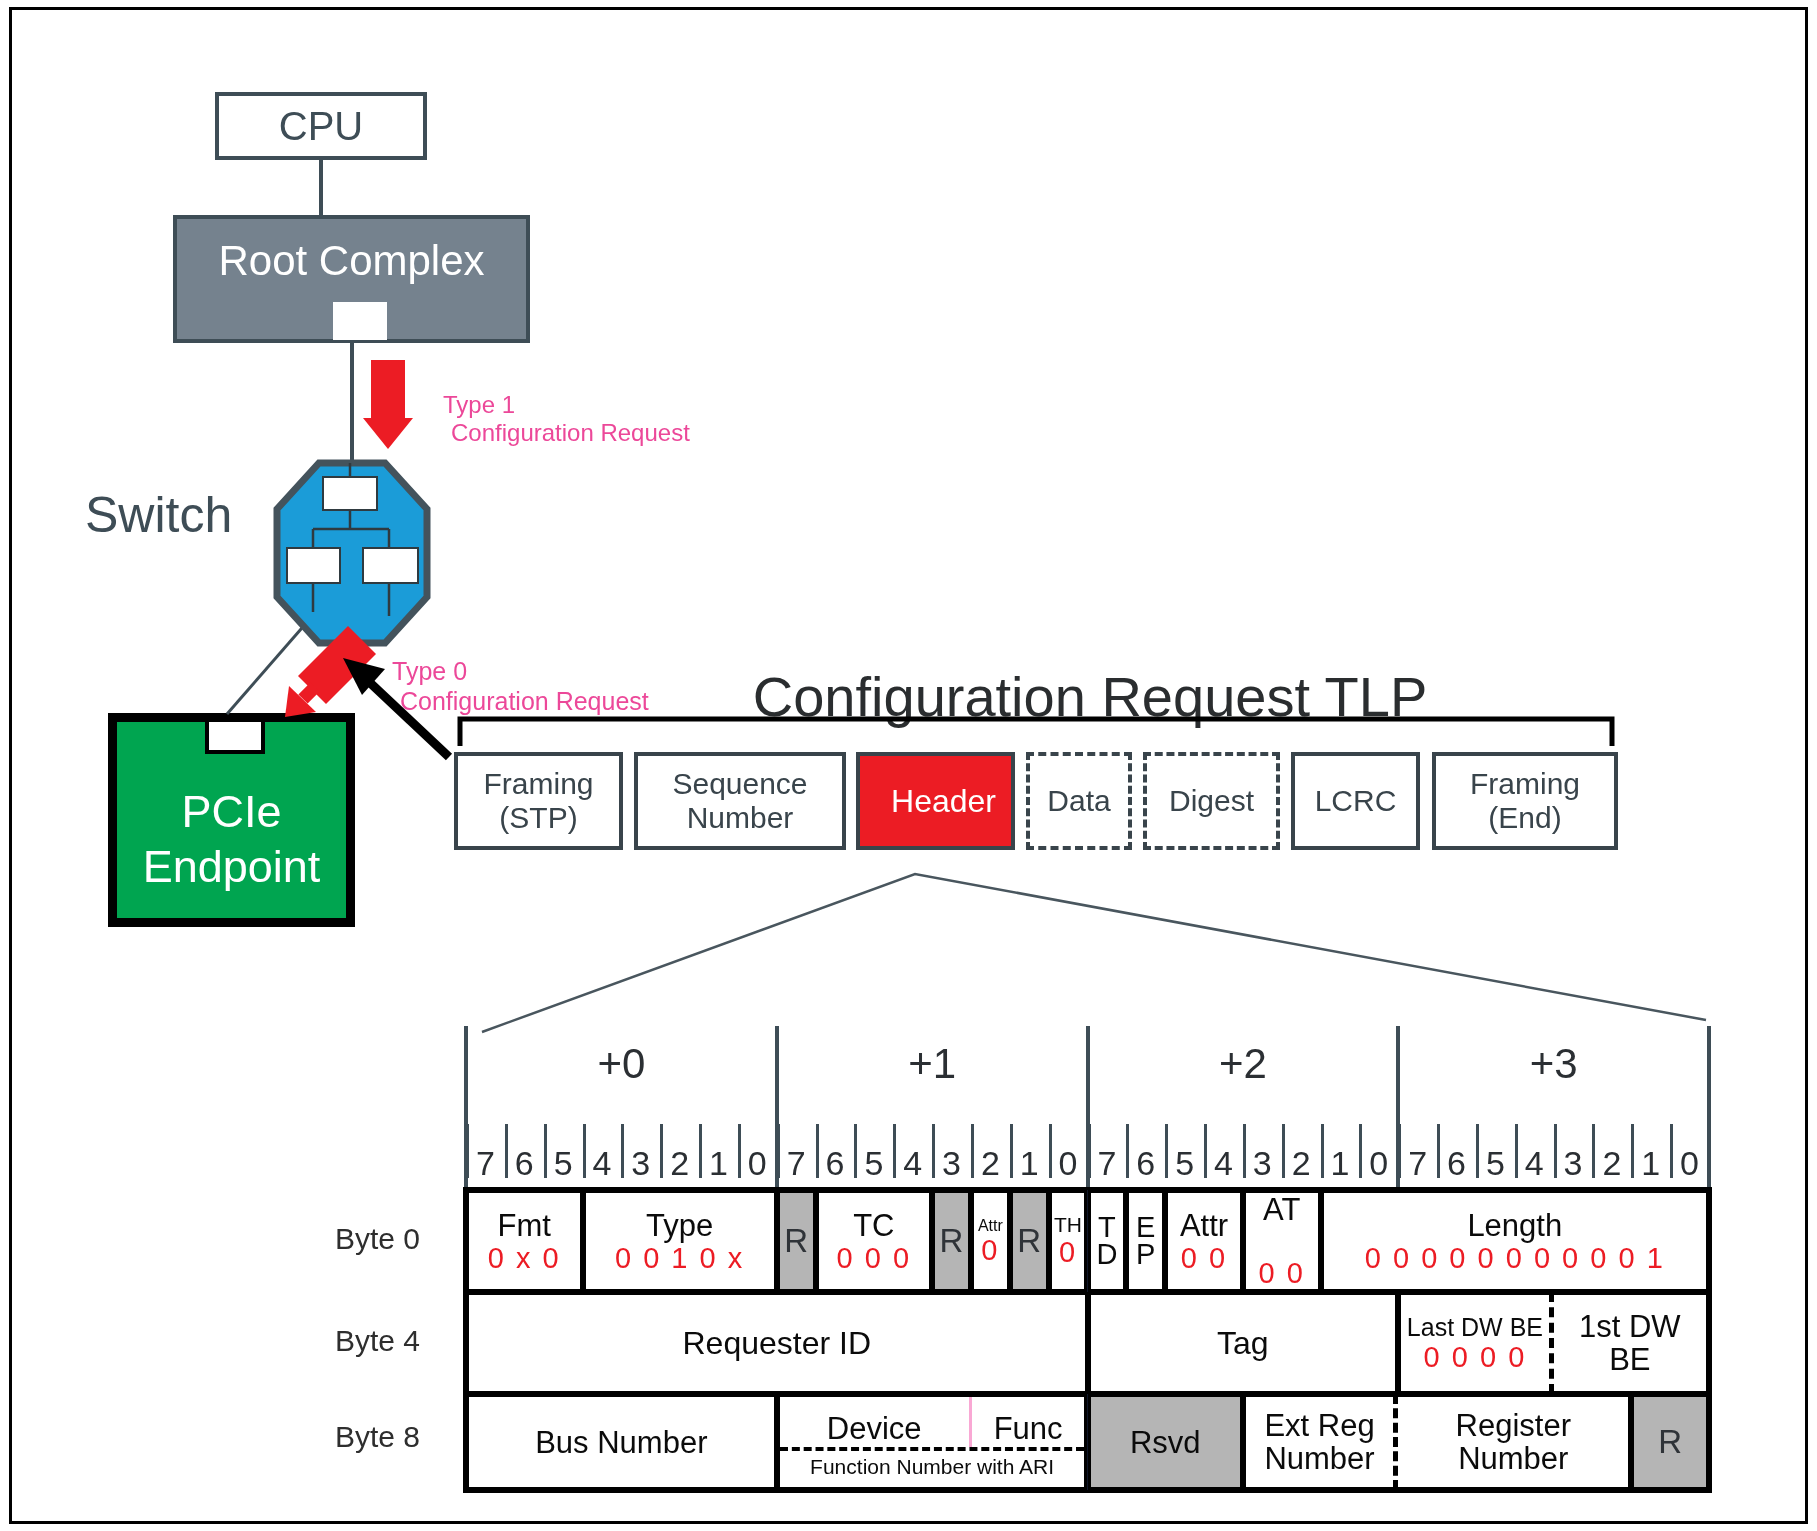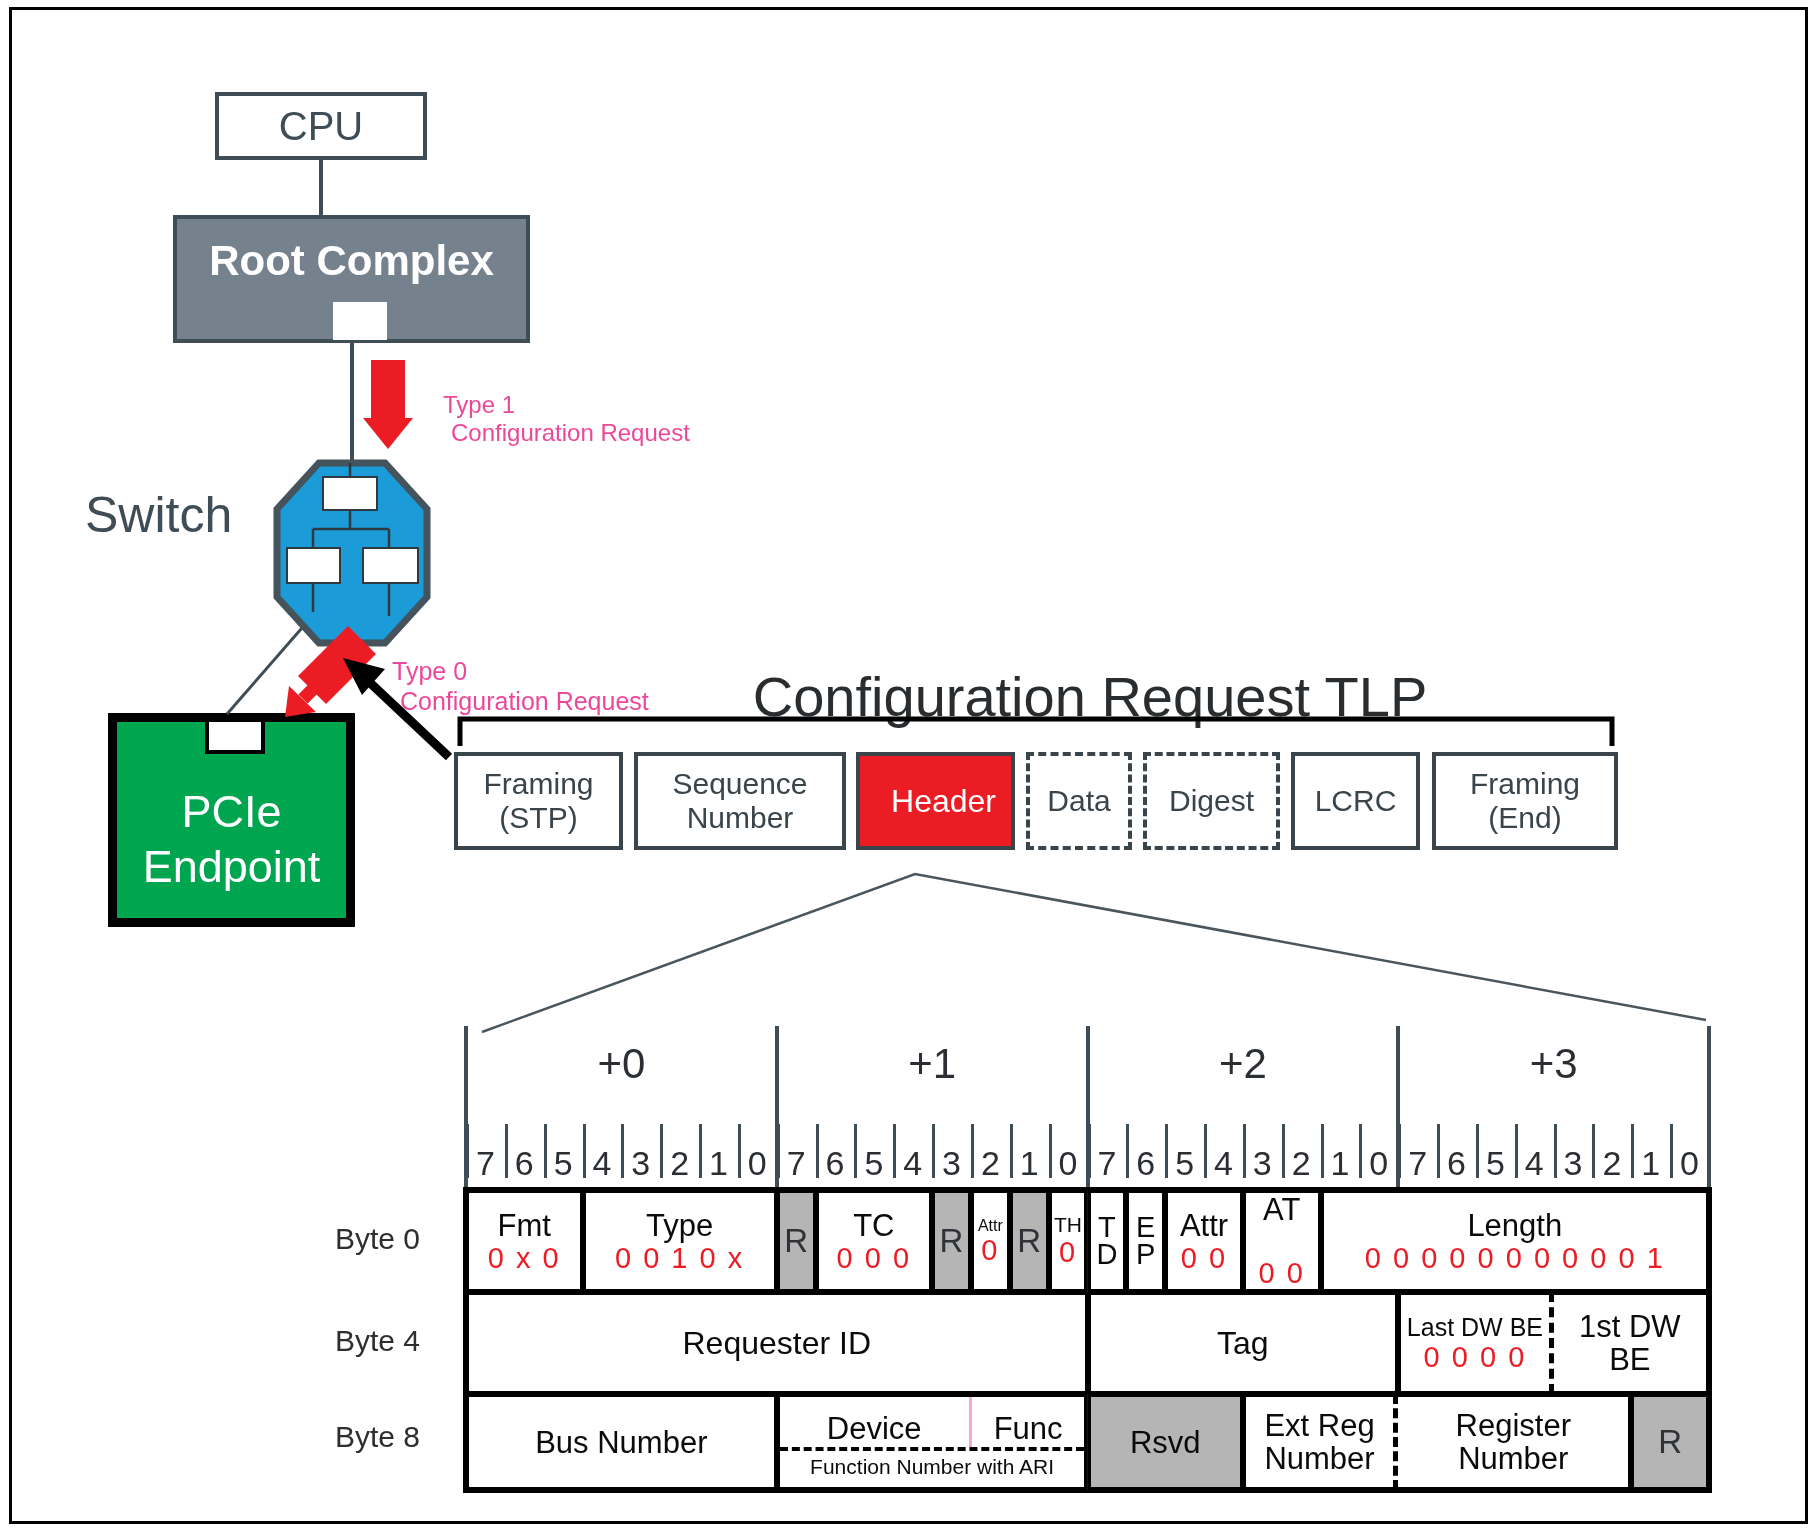--- a/index.html
+++ b/index.html
@@ -8,21 +8,21 @@
   .frame{position:absolute;left:9px;top:7px;width:1793px;height:1511px;
          border:3px solid #000;pointer-events:none;}
   .abs{position:absolute;}
   
   .cpu-box{left:215px;top:92px;width:212px;height:68px;border:4px solid #3E4D56;
            display:flex;align-items:center;justify-content:center;
            font-size:40px;color:#3E4D56;background:#fff;box-sizing:border-box;}
   .rc-box{left:173px;top:215px;width:357px;height:128px;background:#75828E;
           border:4px solid #3E4D56;box-sizing:border-box;display:flex;
           align-items:flex-start;justify-content:center;}
-  .rc-box .t{color:#fff;font-size:42px;margin-top:18px;font-weight:bold;}
+  .rc-box .t{color:#fff;font-size:42px;margin-top:18px;}
   .rc-port{left:333px;top:302px;width:54px;height:38px;background:#fff;z-index:3;}
   .switch-label{left:85px;top:486px;font-size:50px;color:#3E4D56;}
   .endpoint{left:108px;top:713px;width:247px;height:214px;background:#00A550;
             border:9px solid #000;box-sizing:border-box;}
   .ep-port{position:absolute;left:88px;top:0px;width:60px;height:32px;background:#fff;
            border:4px solid #000;border-top:none;box-sizing:border-box;}
   .ep-text{position:absolute;left:0;top:62px;width:100%;text-align:center;
            color:#fff;font-size:45px;line-height:55px;}
   .small-note{font-size:24px;color:#ec4899;line-height:28px;}
   .small-note .l2{margin-left:8px;display:block;}

